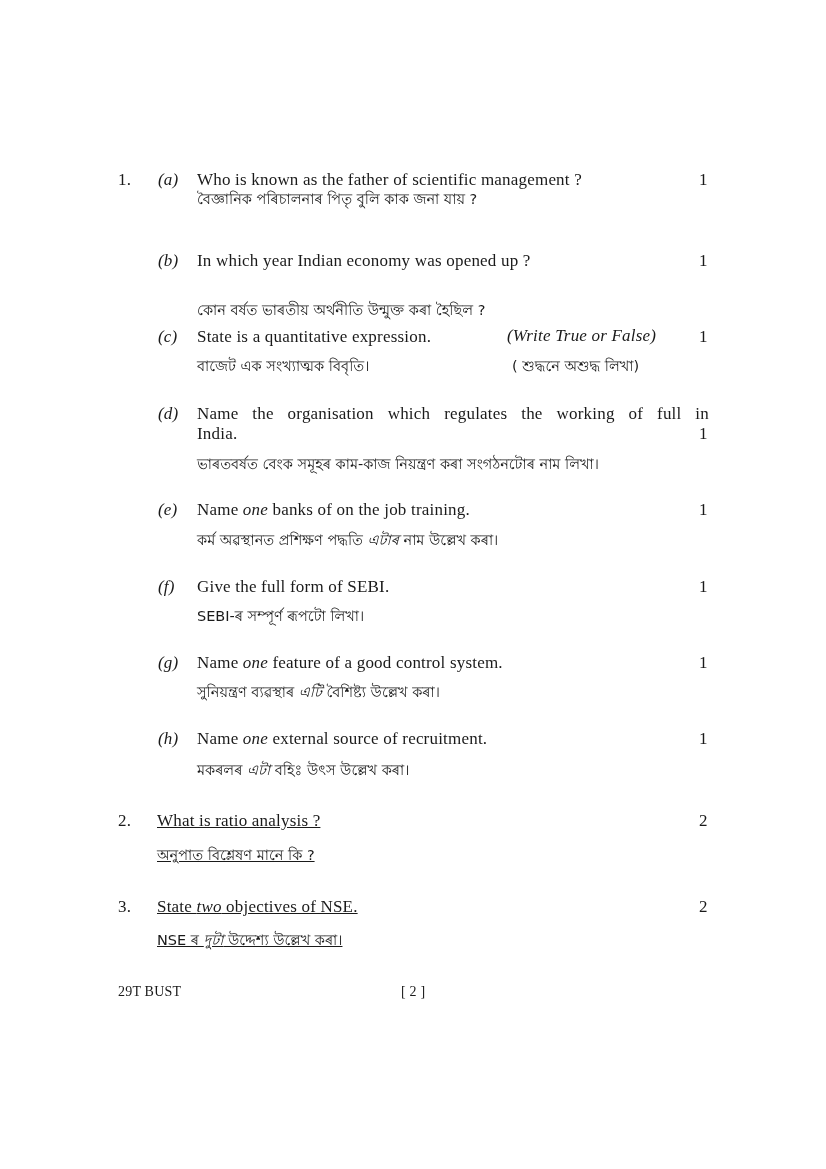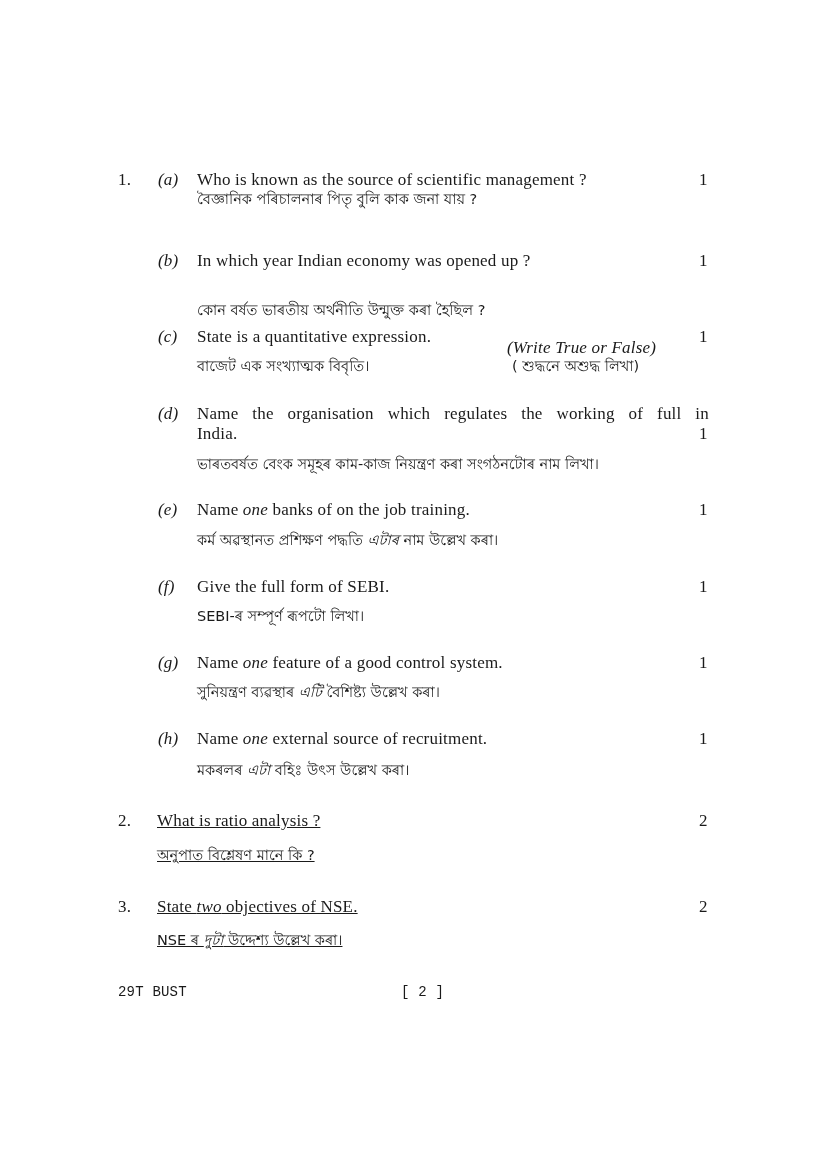--- a/index.html
+++ b/index.html
@@ -12,40 +12,40 @@
   .line { position: absolute; white-space: nowrap; font-size: 16px; line-height: 20px; }
   .en { font-family: "Liberation Serif", "DejaVu Serif", serif; font-size: 17px; letter-spacing: 0.2px; }
   .bn { font-family: "DejaVu Sans", "Liberation Sans", sans-serif; font-size: 14.5px; }
   .num { left: 118px; }
   .part { left: 158px; font-style: italic; }
   .txt { left: 197px; }
   .txt2 { left: 157px; text-decoration: underline; }
   .mark { left: 699px; }
   em { font-style: italic; }
   .justify { width: 512px; text-align: justify; text-align-last: justify; }
-  .footer { font-size: 14px; font-family: Liberation Mono, monospace; }
+  .footer { font-size: 14px; }
 </style>
 </head>
 <body>
 
 <div class="line en num" style="top:170px">1.</div>
 
 <div class="line en part" style="top:170px">(a)</div>
-<div class="line en txt" style="top:170px">Who  is known as the source of scientific management ?</div>
+<div class="line en txt" style="top:170px">Who  is known as the father of scientific management ?</div>
 <div class="line en mark" style="top:170px">1</div>
 <div class="line bn txt" style="top:189px">বৈজ্ঞানিক পৰিচালনাৰ পিতৃ  বুলি কাক জনা যায় ?</div>
 
 <div class="line en part" style="top:251px">(b)</div>
 <div class="line en txt" style="top:251px">In which year Indian economy was opened up ?</div>
 <div class="line en mark" style="top:251px">1</div>
 <div class="line bn txt" style="top:300px">কোন বৰ্ষত ভাৰতীয় অৰ্থনীতি উন্মুক্ত কৰা হৈছিল ?</div>
 
 <div class="line en part" style="top:327px">(c)</div>
 <div class="line en txt" style="top:327px">State is a quantitative expression.</div>
-<div class="line en" style="top:338px; left:507px; font-style:italic">(Write True or False)</div>
+<div class="line en" style="top:326px; left:507px; font-style:italic">(Write True or False)</div>
 <div class="line en mark" style="top:327px">1</div>
 <div class="line bn txt" style="top:356px">বাজেট এক সংখ্যাত্মক বিবৃতি।</div>
 <div class="line bn" style="top:356px; left:512px; ">( শুদ্ধনে অশুদ্ধ লিখা)</div>
 
 <div class="line en part" style="top:404px">(d)</div>
 <div class="line en txt justify" style="top:404px">Name the organisation which regulates the working of full in</div>
 <div class="line en txt" style="top:424px">India.</div>
 <div class="line en mark" style="top:424px">1</div>
 <div class="line bn txt" style="top:454px">ভাৰতবৰ্ষত বেংক সমূহৰ কাম-কাজ নিয়ন্ত্ৰণ কৰা সংগঠনটোৰ নাম লিখা।</div>
 

